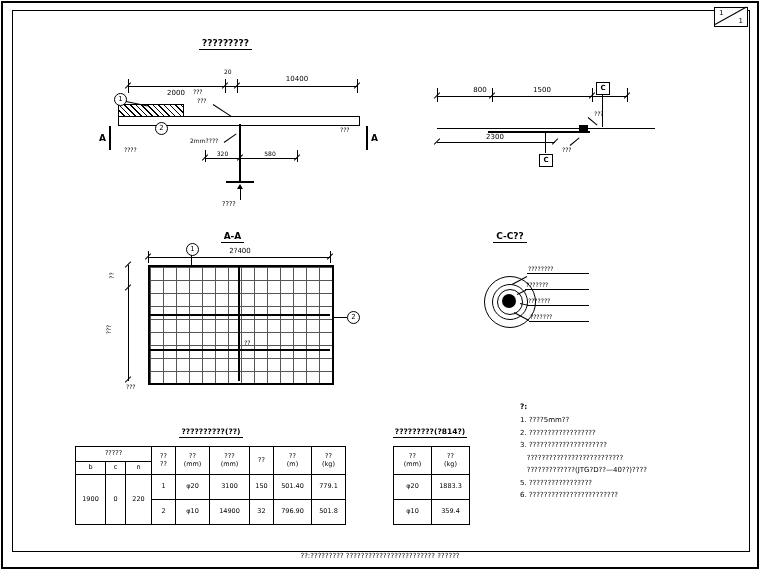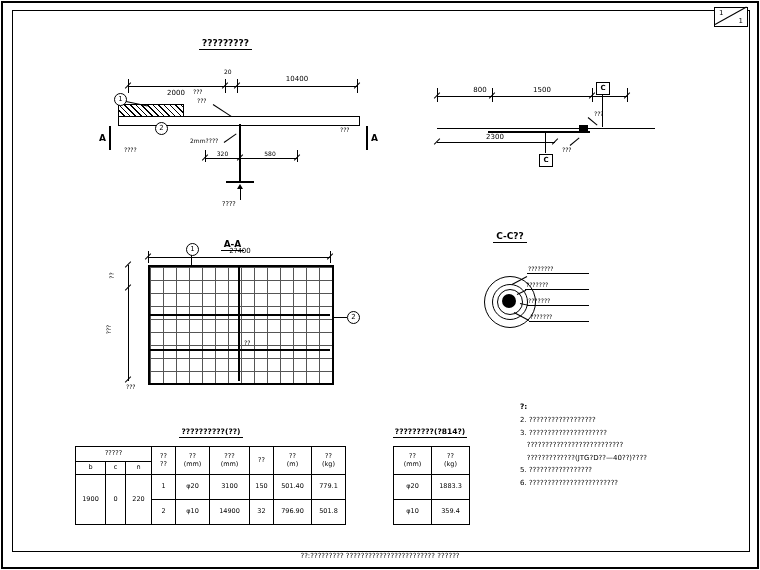--- a/index.html
+++ b/index.html
@@ -129,21 +129,21 @@
   <div class="leader" style="left:570px;top:145px;width:12px;transform:rotate(-40deg);"></div>
 
   <div class="hl" style="left:437px;top:142px;width:118px;"></div>
   <div class="tick" style="left:433px;top:141px;"></div>
   <div class="tick" style="left:551px;top:141px;"></div>
   <div class="lbl ctr" style="left:465px;top:134px;width:60px;">2300</div>
 
   <div class="vl" style="left:545px;top:133px;height:20px;"></div>
   <div class="cbox" style="left:539px;top:154px;">C</div>
 
-  <div class="ttl" style="left:205px;top:231px;width:55px;margin-top:8px;"><span>A-A</span></div>
+  <div class="ttl" style="left:205px;top:231px;width:55px;"><span>A-A</span></div>
 
   <div class="vl" style="left:148px;top:251px;height:12px;"></div>
   <div class="vl" style="left:330px;top:251px;height:12px;"></div>
   <div class="hl" style="left:148px;top:257px;width:182px;"></div>
   <div class="tick" style="left:144px;top:256px;"></div>
   <div class="tick" style="left:326px;top:256px;"></div>
   <div class="lbl ctr" style="left:205px;top:248px;width:70px;">2?400</div>
 
   <div class="circ" style="left:186px;top:243px;">1</div>
   <div class="vl" style="left:191px;top:255px;height:10px;"></div>
@@ -260,20 +260,21 @@
     </tr>
     <tr style="height:25px;">
       <td>φ10</td>
       <td>359.4</td>
     </tr>
   </tbody>
     </table>
 
   <div class="lbl" style="left:520px;top:403px;font-size:7.5px;font-weight:bold;">?:</div>
   <div style="position:absolute;left:520px;top:414px;width:226px;">
+    <div class="notes-line">1. ????5mm??</div>
     <div class="notes-line">2. ??????????????????</div>
     <div class="notes-line">3. ?????????????????????</div>
     <div class="notes-line">   ??????????????????????????</div>
     <div class="notes-line">   ?????????????(JTG?D??—40??)????</div>
     <div class="notes-line">5. ?????????????????</div>
     <div class="notes-line">6. ????????????????????????</div>
   </div>
 
   <div class="footer">??:????????? ???????????????????????? ??????</div>
 </div>

